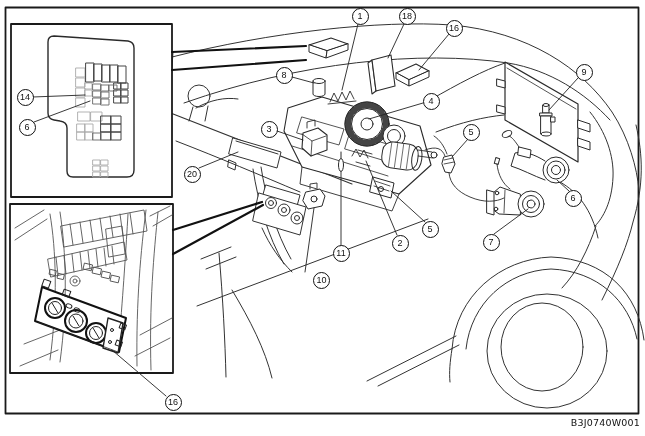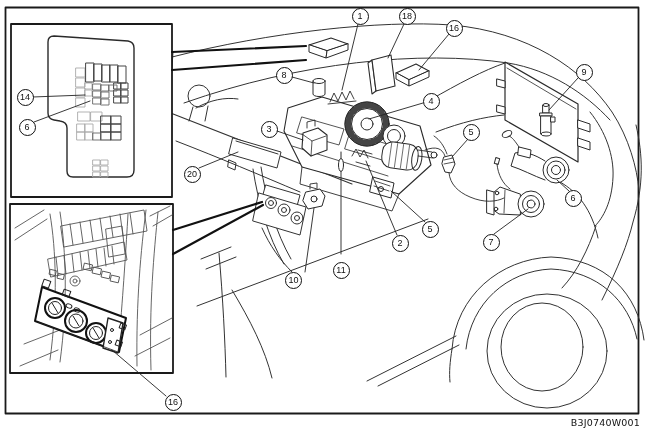--- a/index.html
+++ b/index.html
@@ -313,22 +313,22 @@
 
 <div class="callout" style="left:351.5px;top:7.5px">1</div>
 <div class="callout" style="left:391.5px;top:234.5px">2</div>
 <div class="callout" style="left:260.5px;top:120.5px">3</div>
 <div class="callout" style="left:422.5px;top:92.5px">4</div>
 <div class="callout" style="left:421.5px;top:220.5px">5</div>
 <div class="callout" style="left:564.5px;top:189.5px">6</div>
 <div class="callout" style="left:482.5px;top:233.5px">7</div>
 <div class="callout" style="left:275.5px;top:66.5px">8</div>
 <div class="callout" style="left:575.5px;top:63.5px">9</div>
-<div class="callout" style="left:285px;top:271.5px">10</div>
-<div class="callout" style="left:332.5px;top:262px">11</div>
+<div class="callout" style="left:313px;top:271.5px">10</div>
+<div class="callout" style="left:332.5px;top:245px">11</div>
 <div class="callout" style="left:462.5px;top:123.5px">5</div>
 <div class="callout" style="left:164.5px;top:393.5px">16</div>
 <div class="callout" style="left:16.5px;top:88.5px">14</div>
 <div class="callout" style="left:18.5px;top:118.5px">6</div>
 <div class="callout" style="left:445.5px;top:19.5px">16</div>
 <div class="callout" style="left:398.5px;top:7.5px">18</div>
 <div class="callout" style="left:183.5px;top:165.5px">20</div>
 
 <div class="figure-code">B3J0740W001</div>
 

